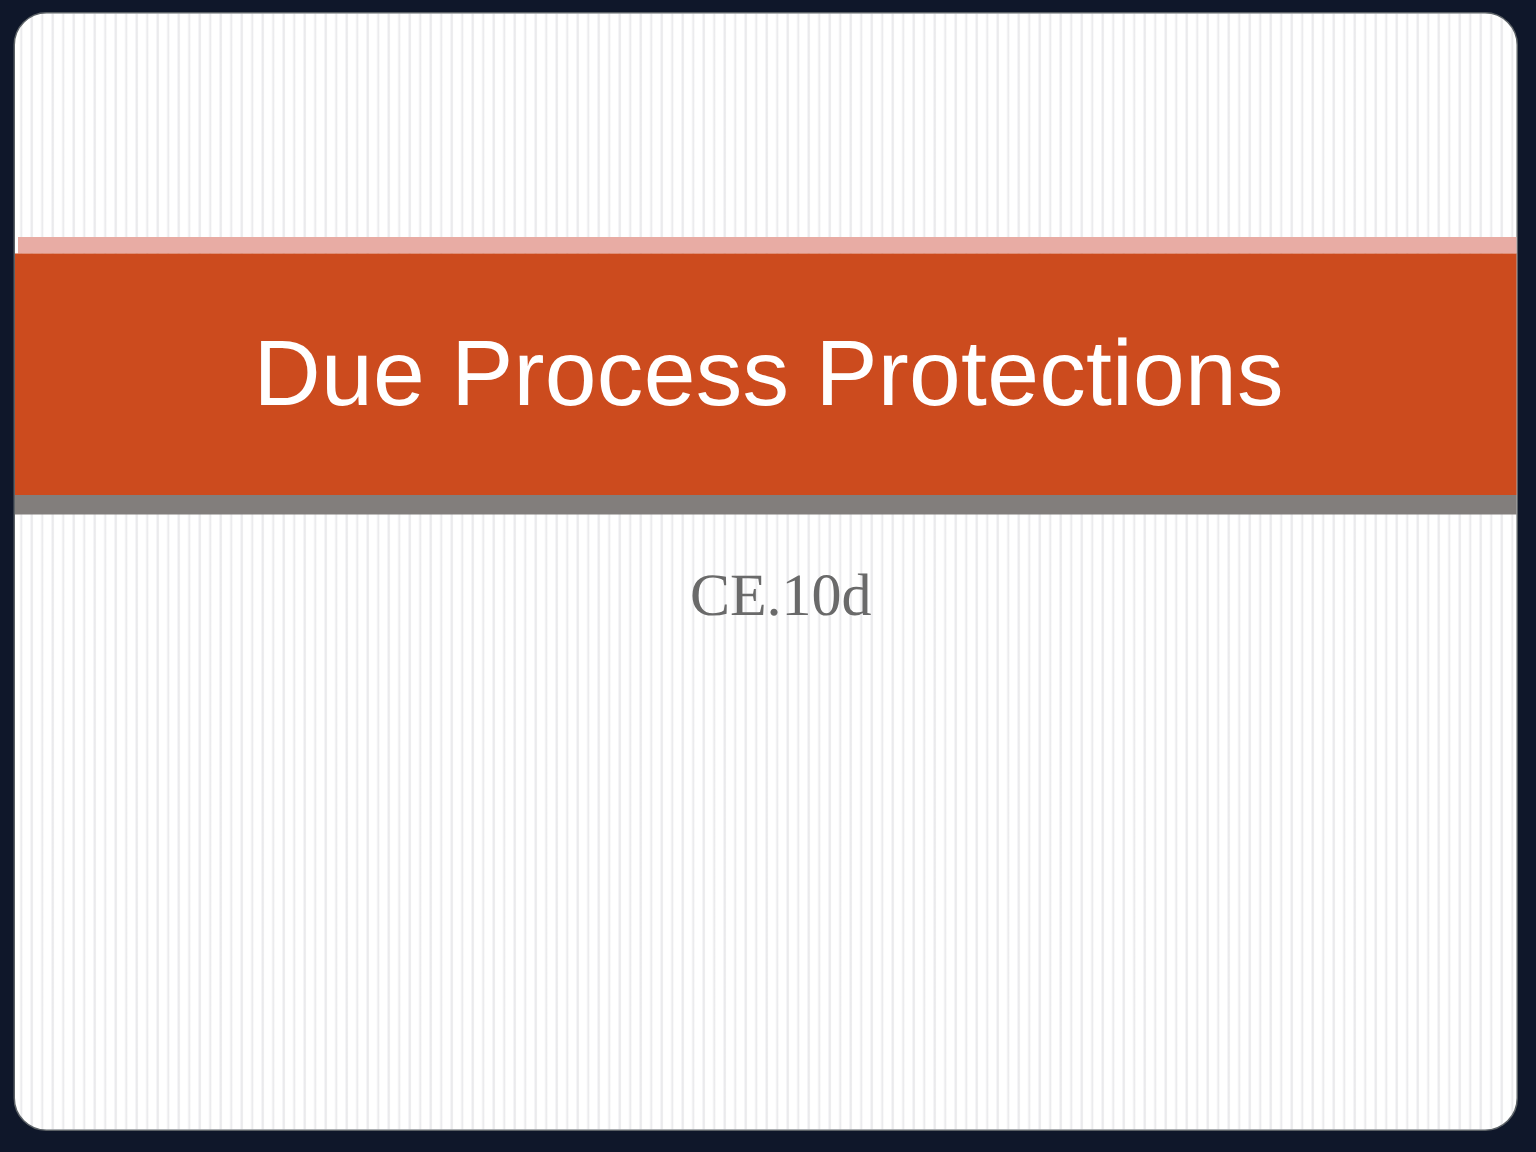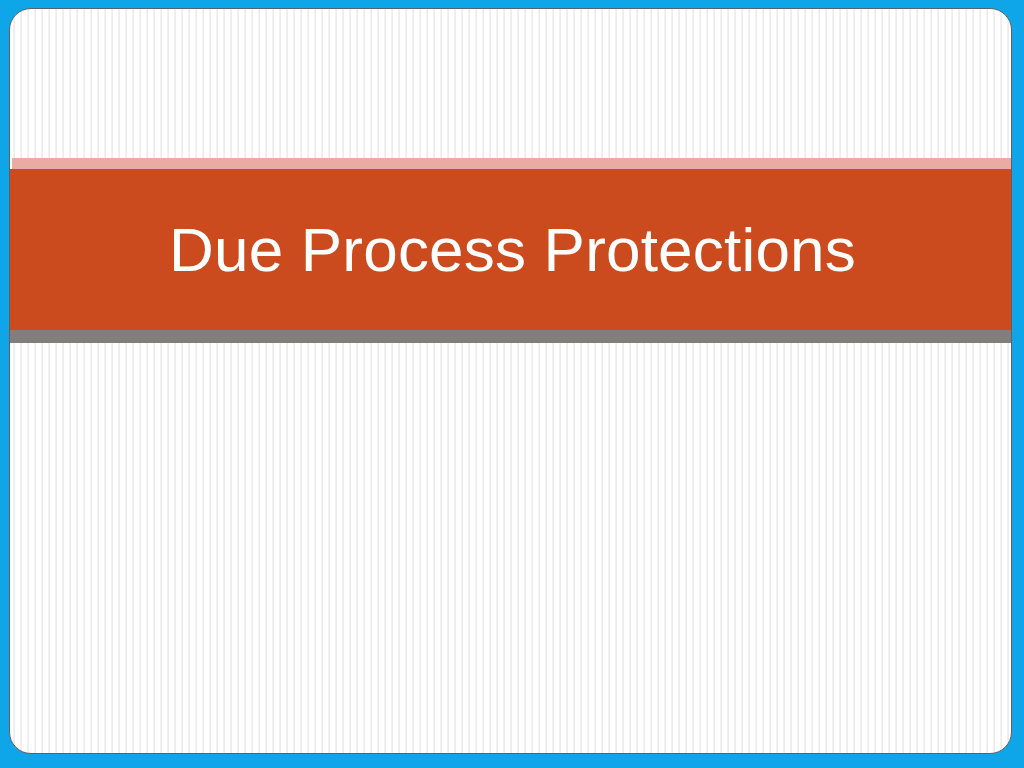--- a/index.html
+++ b/index.html
@@ -8,21 +8,21 @@
     width: 1024px;
     height: 768px;
     background: #ffffff;
     overflow: hidden;
   }
 
   .slide-canvas {
     position: relative;
     width: 1024px;
     height: 768px;
-    background: #0ea5e9;
+    background: #0f172a;
   }
 
   
   .slide-frame {
     position: absolute;
     left: 9px;
     top: 8px;
     width: 1003px;
     height: 746px;
     border: 1px solid #5b6166;
@@ -145,16 +145,17 @@
       <div class="band-accent-top"></div>
 
       <div class="band-main"></div>
 
       <div class="slide-title">Due Process Protections</div>
 
       <div class="band-accent-bottom"></div>
 
     </div>
 
+    <div class="slide-subtitle">CE.10d</div>
 
   </div>
 
 </div>
 
 </body></html>

